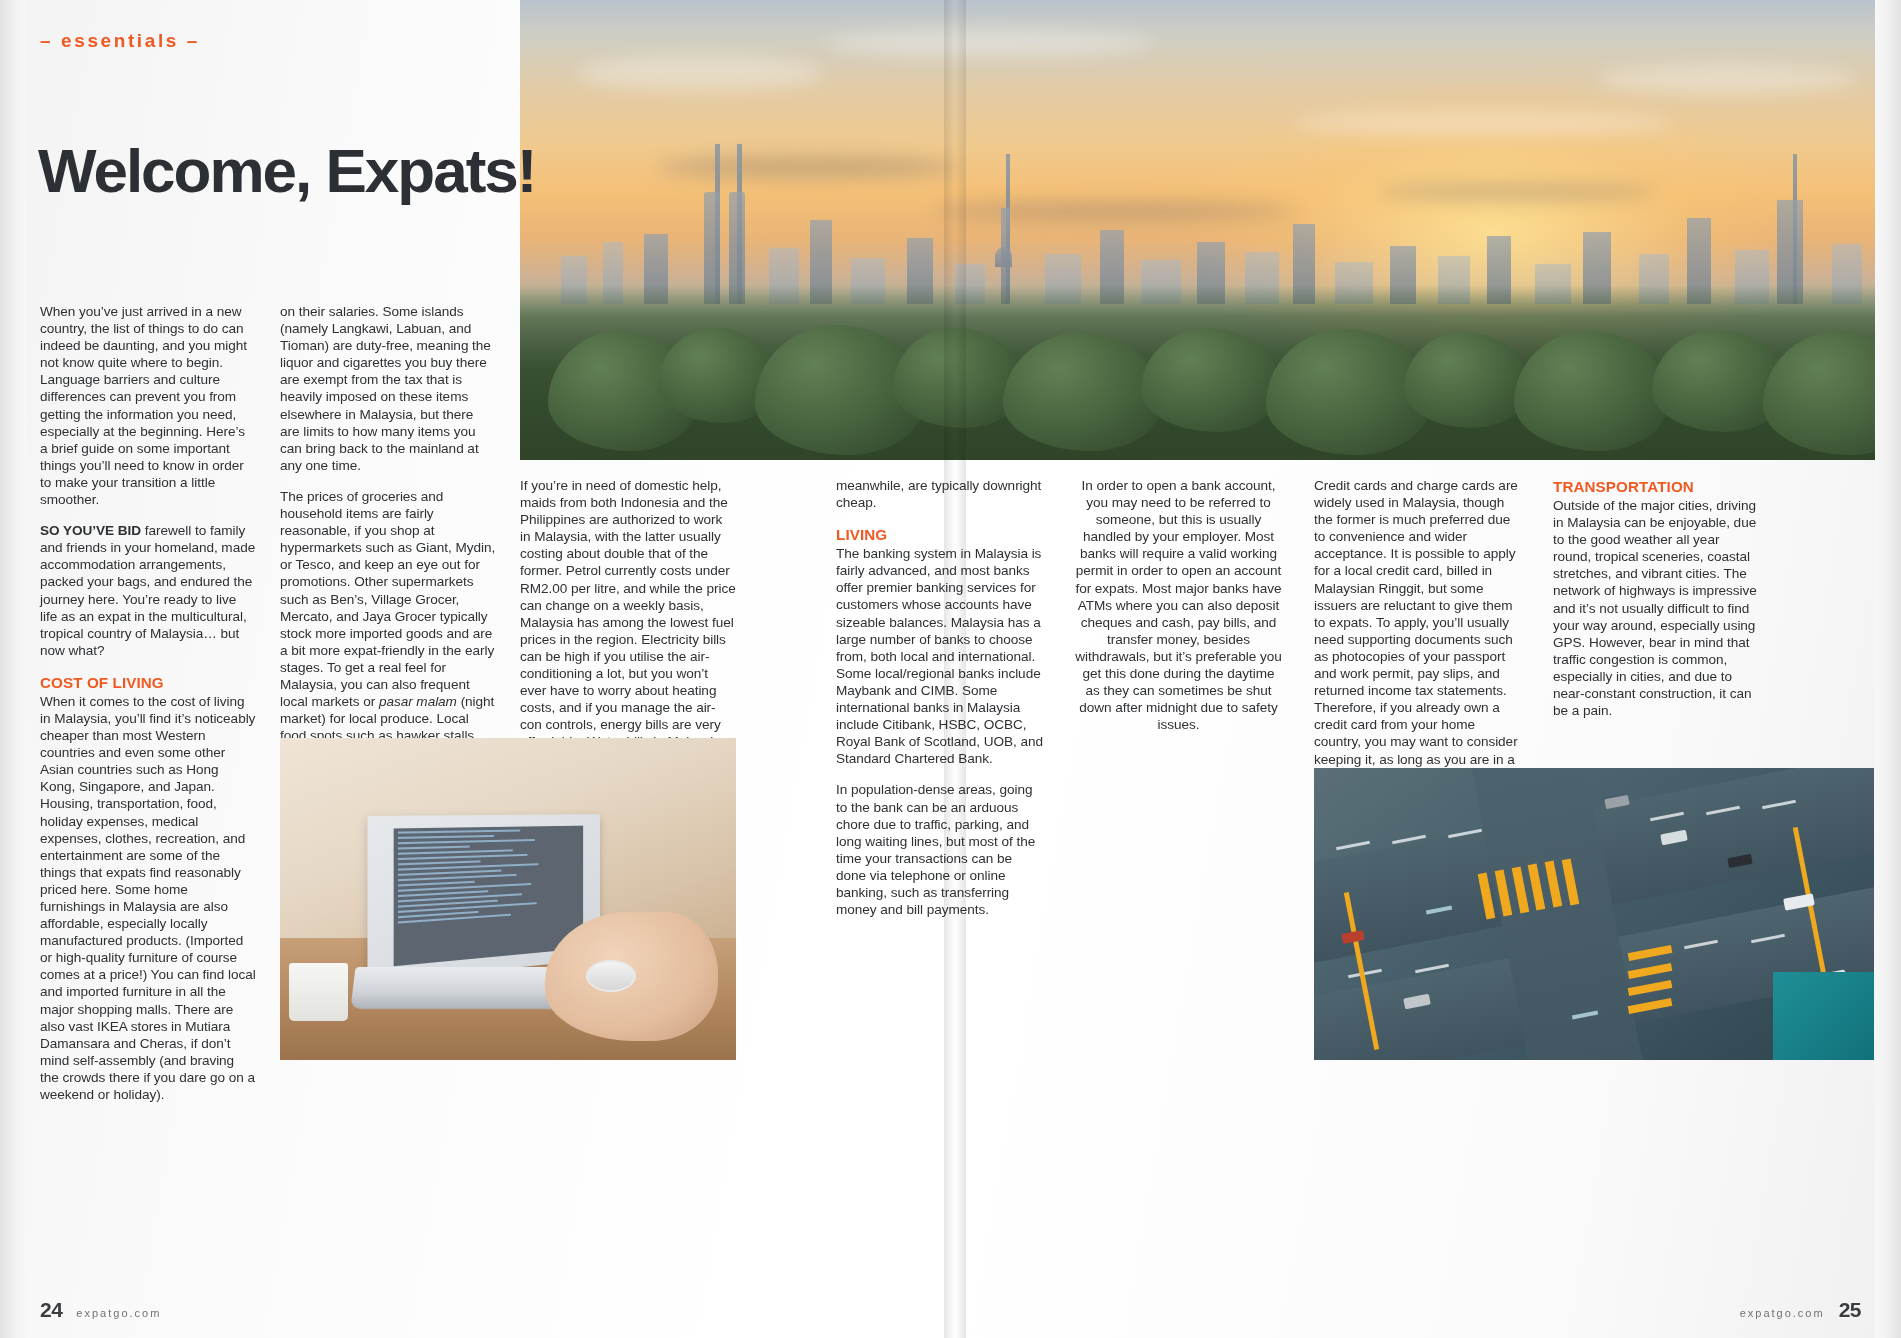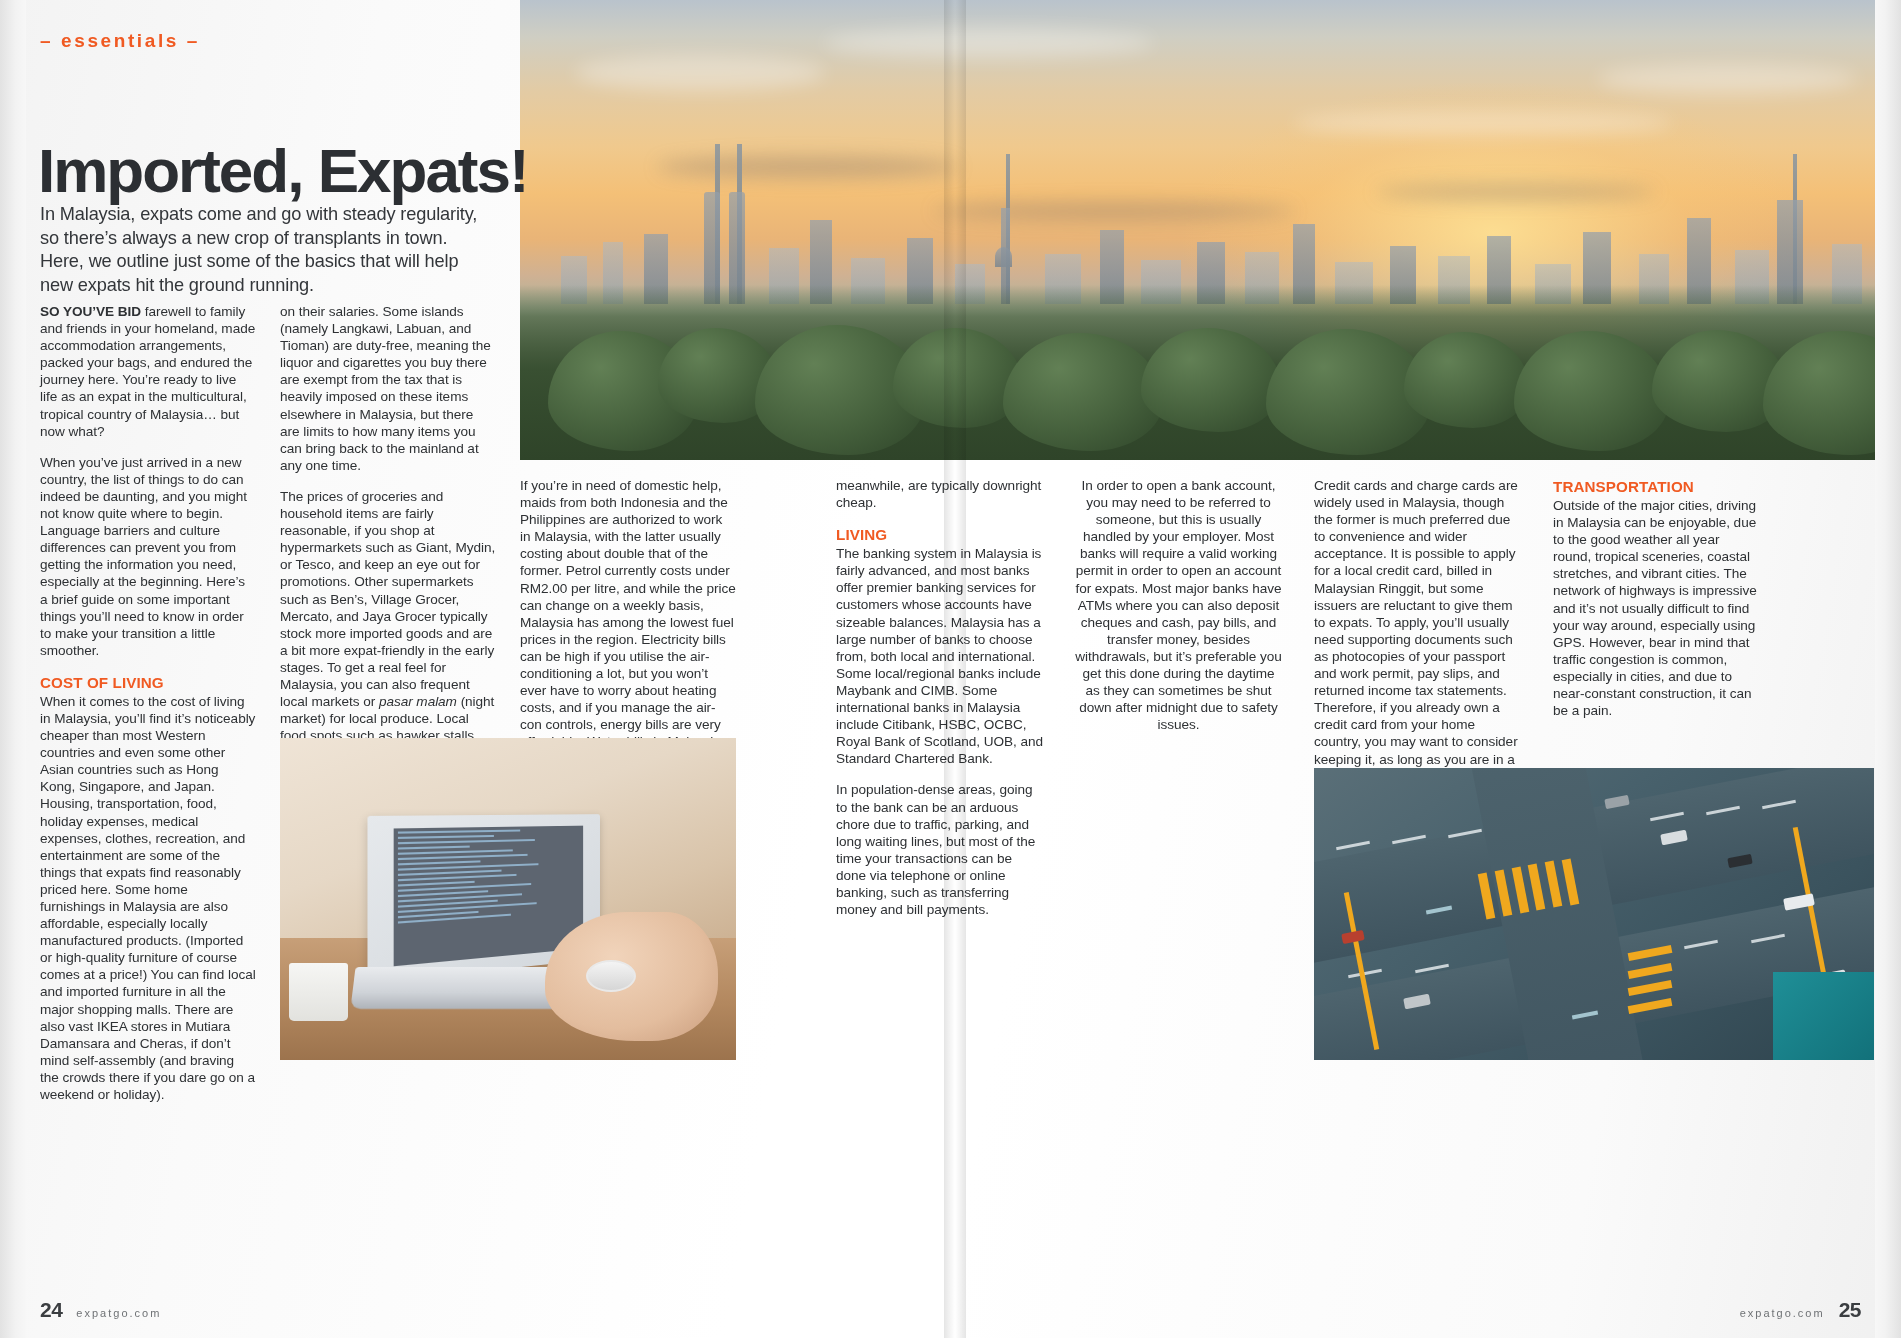--- a/index.html
+++ b/index.html
@@ -320,26 +320,25 @@
     <div class="tree" style="left:35%; bottom:2%;  width:160px; height:118px;"></div>
     <div class="tree" style="left:45%; bottom:6%;  width:140px; height:104px;"></div>
     <div class="tree" style="left:54%; bottom:1%;  width:165px; height:126px;"></div>
     <div class="tree" style="left:64%; bottom:7%;  width:125px; height:96px;"></div>
     <div class="tree" style="left:72%; bottom:2%;  width:155px; height:120px;"></div>
     <div class="tree" style="left:82%; bottom:6%;  width:135px; height:102px;"></div>
     <div class="tree" style="left:90%; bottom:1%;  width:160px; height:124px;"></div>
   </div>
 
   <div class="kicker">– essentials –</div>
-  <div class="headline">Imported, Expats!</div>
-  <div class="standfirst">In Malaysia, expats come and go with steady regularity, so there’s always a new crop of transplants in town. Here, we outline just some of the basics that will help new expats hit the ground running.</div>
+  <div class="headline">Welcome, Expats!</div>
 
   <div class="col" id="col-l1">
+    <p>When you’ve just arrived in a new country, the list of things to do can indeed be daunting, and you might not know quite where to begin. Language barriers and culture differences can prevent you from getting the information you need, especially at the beginning. Here’s a brief guide on some important things you’ll need to know in order to make your transition a little smoother.</p>
     <p><b>SO YOU’VE BID</b><span> farewell to family and friends in your homeland, made accommodation arrangements, packed your bags, and endured the journey here. You’re ready to live life as an expat in the multicultural, tropical country of Malaysia… but now what?</span></p>
-    <p>When you’ve just arrived in a new country, the list of things to do can indeed be daunting, and you might not know quite where to begin. Language barriers and culture differences can prevent you from getting the information you need, especially at the beginning. Here’s a brief guide on some important things you’ll need to know in order to make your transition a little smoother.</p>
     <h3 class="sect">COST OF LIVING</h3>
     <p>When it comes to the cost of living in Malaysia, you’ll find it’s noticeably cheaper than most Western countries and even some other Asian countries such as Hong Kong, Singapore, and Japan. Housing, transportation, food, holiday expenses, medical expenses, clothes, recreation, and entertainment are some of the things that expats find reasonably priced here. Some home furnishings in Malaysia are also affordable, especially locally manufactured products. (Imported or high-quality furniture of course comes at a price!) You can find local and imported furniture in all the major shopping malls. There are also vast IKEA stores in Mutiara Damansara and Cheras, if don’t mind self-assembly (and braving the crowds there if you dare go on a weekend or holiday).</p>
   </div>
 
   <div class="col" id="col-l2">
     <p>on their salaries. Some islands (namely Langkawi, Labuan, and Tioman) are duty-free, meaning the liquor and cigarettes you buy there are exempt from the tax that is heavily imposed on these items elsewhere in Malaysia, but there are limits to how many items you can bring back to the mainland at any one time.</p>
     <p><span>The prices of groceries and household items are fairly reasonable, if you shop at hypermarkets such as Giant, Mydin, or Tesco, and keep an eye out for promotions. Other supermarkets such as Ben’s, Village Grocer, Mercato, and Jaya Grocer typically stock more imported goods and are a bit more expat-friendly in the early stages. To get a real feel for Malaysia, you can also frequent local markets or </span><i>pasar malam</i><span> (night market) for local produce. Local food spots such as hawker stalls, </span><i>kopitiams</i><span>, and </span><i>mamaks</i><span> (food establishments run by Indian Muslims) are inexpensive and tasty.</span></p>
   </div>
 
   <div class="col" id="col-l3">

